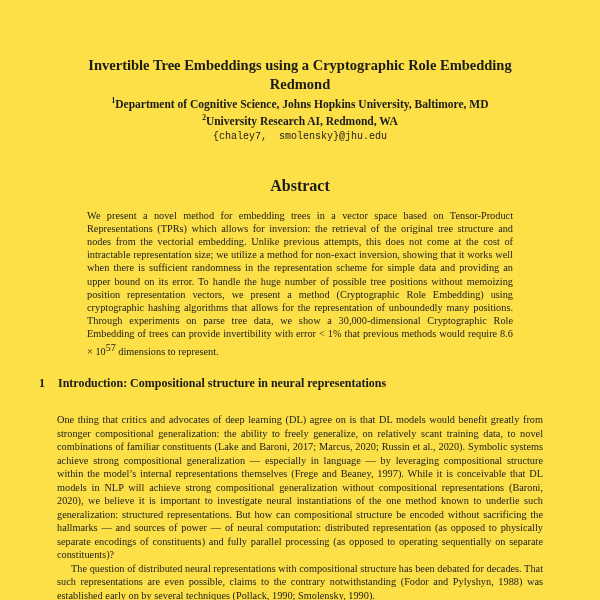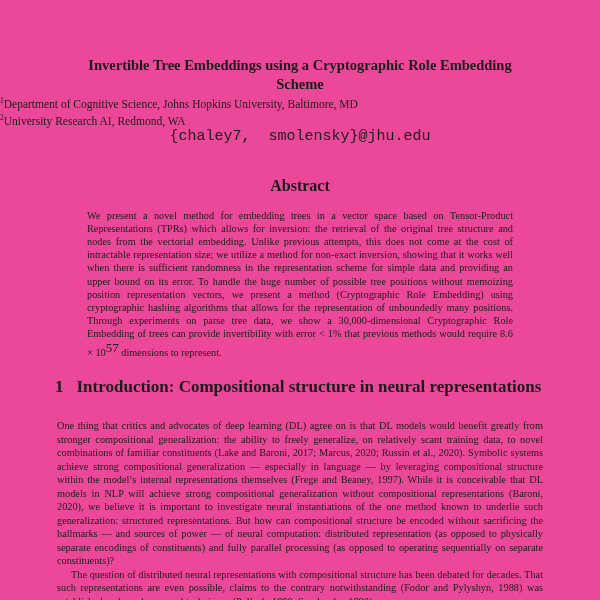--- a/index.html
+++ b/index.html
@@ -1,86 +1,88 @@
 <!DOCTYPE html>
 <html><head>
 <meta charset="utf-8">
 <style>
   * { margin: 0; padding: 0; box-sizing: border-box; }
   html, body { background: #ffffff; }
   .page {
     position: relative;
     width: 600px;
     height: 600px;
-    background: #ec4899;
+    background: #fde047;
     overflow: hidden;
     font-family: "Liberation Serif", serif;
     color: #1b1b1b;
   }
   .title {
     margin: 56px 50px 0;
     text-align: center;
     font-size: 14.5px;
     line-height: 19px;
     font-weight: bold;
   }
   .authors {
     margin-top: 16px;
     text-align: center;
     font-size: 12px;
   }
   .author-name { font-weight: bold; }
   .authors sup { font-size: 8px; font-weight: bold; }
   .and-word { font-weight: normal; margin: 0 6px; }
   .affil {
+    text-align: center;
     font-size: 11.5px;
     line-height: 13.5px;
+    font-weight: bold;
   }
   .affil sup { font-size: 7.5px; }
   .email {
     text-align: center;
     font-family: "Liberation Mono", "DejaVu Sans Mono", monospace;
-    font-size: 15px;
+    font-size: 10px;
     line-height: 14px;
     white-space: pre;
     margin-top: 1px;
   }
   .abstract-heading {
     margin-top: 33px;
     text-align: center;
     font-weight: bold;
     font-size: 16px;
   }
   .abstract-body {
     margin: 14px 87px 0;
     font-size: 10.3px;
     line-height: 13.2px;
     text-align: justify;
   }
-  .abstract-body sup, .body-para sup { font-size: 13px; }
+  .abstract-body sup, .body-para sup { font-size: 10px; }
   .section-heading {
-    margin: 18px 55px 0;
-    font-size: 17px;
+    margin: 18px 39px 0;
+    font-size: 12px;
     font-weight: bold;
   }
   .sec-num { margin-right: 13px; }
   .body-para {
     margin: 22px 57px 0;
     font-size: 10.3px;
     line-height: 13.5px;
     text-align: justify;
   }
   .body-para.indented { margin-top: 0; text-indent: 14px; }
 </style>
 </head>
 <body>
 
 <div class="page">
 
-  <h1 class="title"><span>Invertible Tree Embeddings using a Cryptographic Role Embedding</span><br><span>Scheme</span></h1>
+  <h1 class="title"><span>Invertible Tree Embeddings using a Cryptographic Role Embedding</span><br><span>Redmond</span></h1>
 
 
   <div class="affil"><sup>1</sup><span>Department of Cognitive Science, Johns Hopkins University, Baltimore, MD</span></div>
 
   <div class="affil"><sup>2</sup><span>University Research AI, Redmond, WA</span></div>
 
   <div class="email">{chaley7,  smolensky}@jhu.edu</div>
 
   <div class="abstract-heading">Abstract</div>
 

